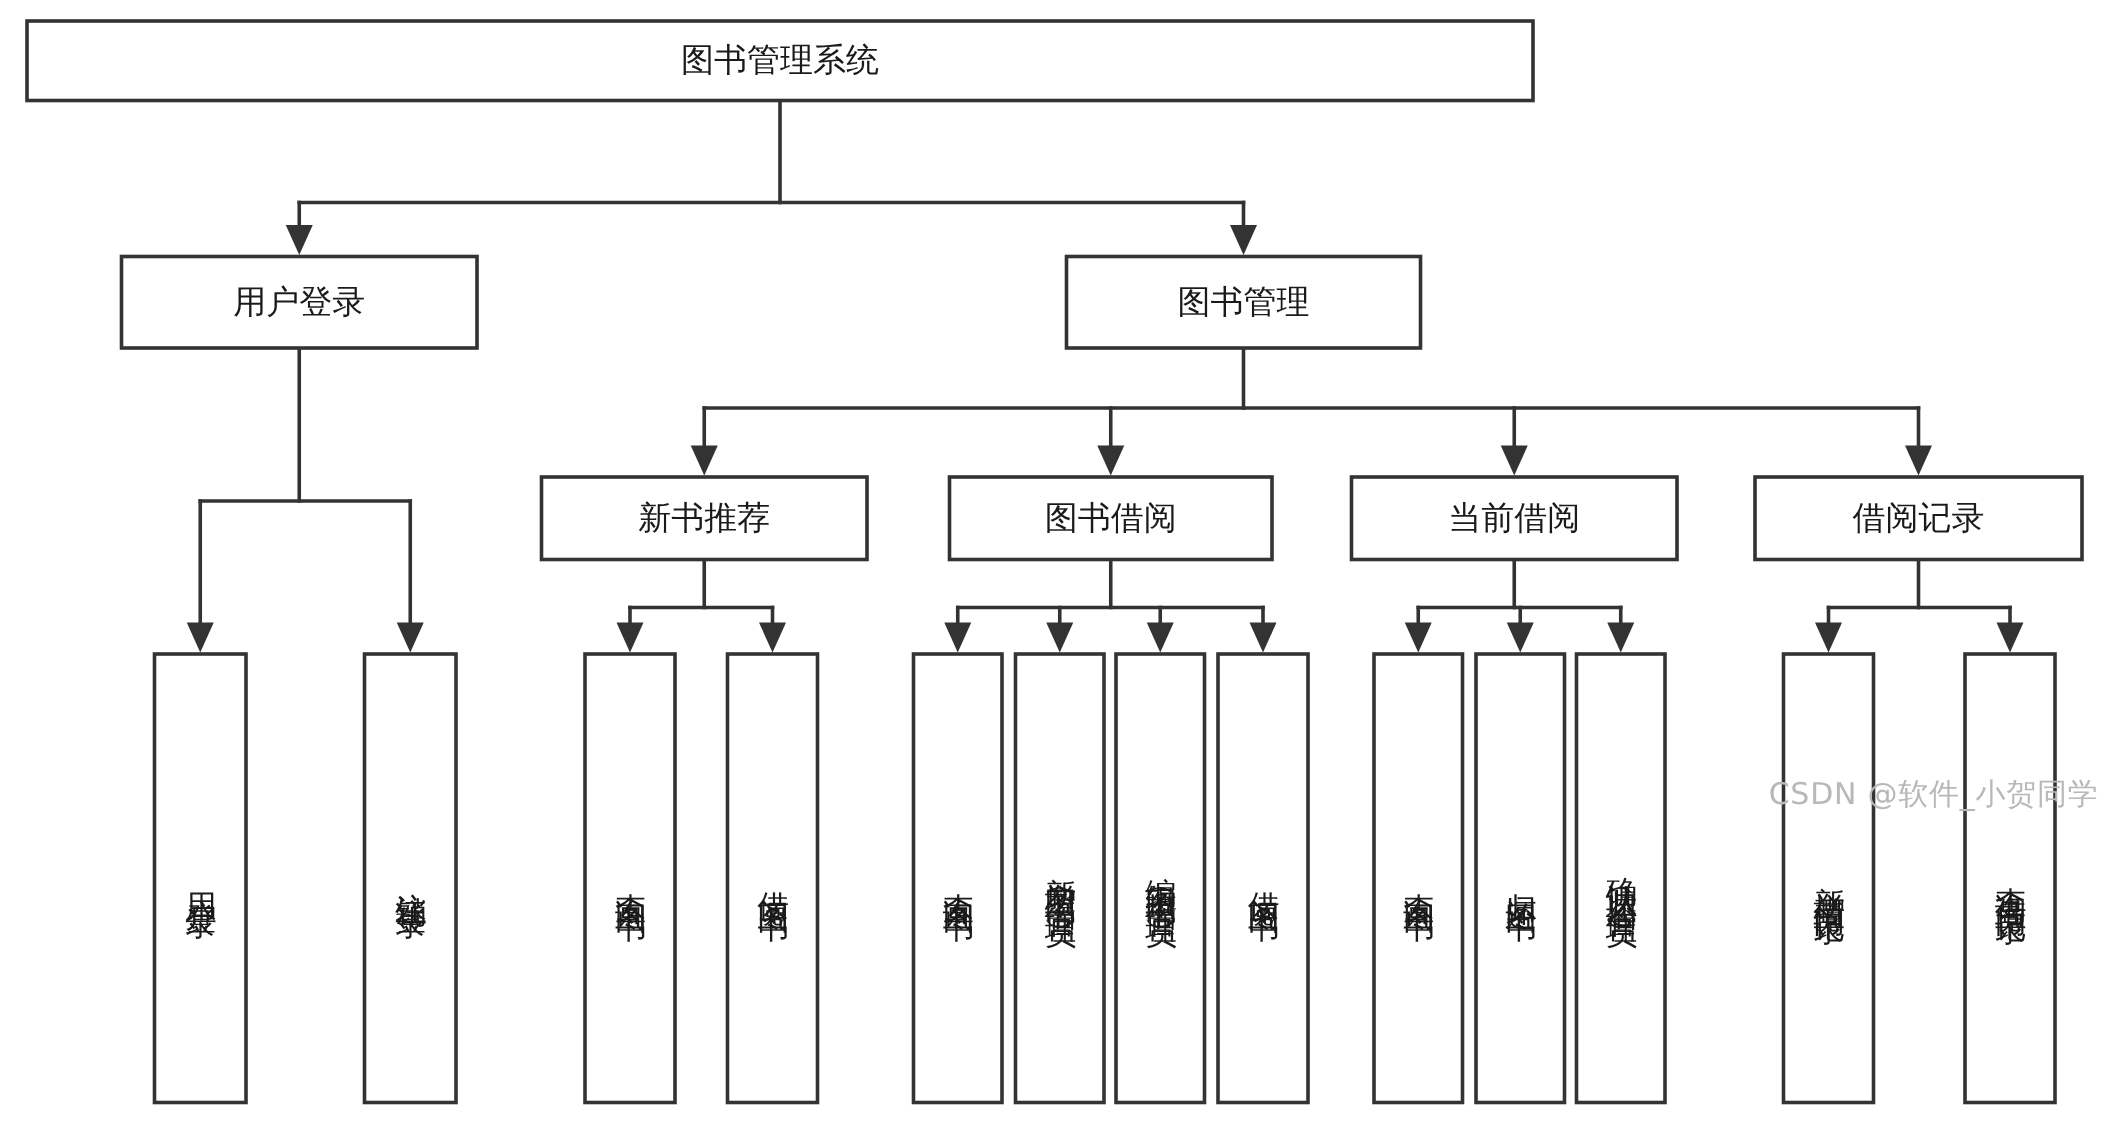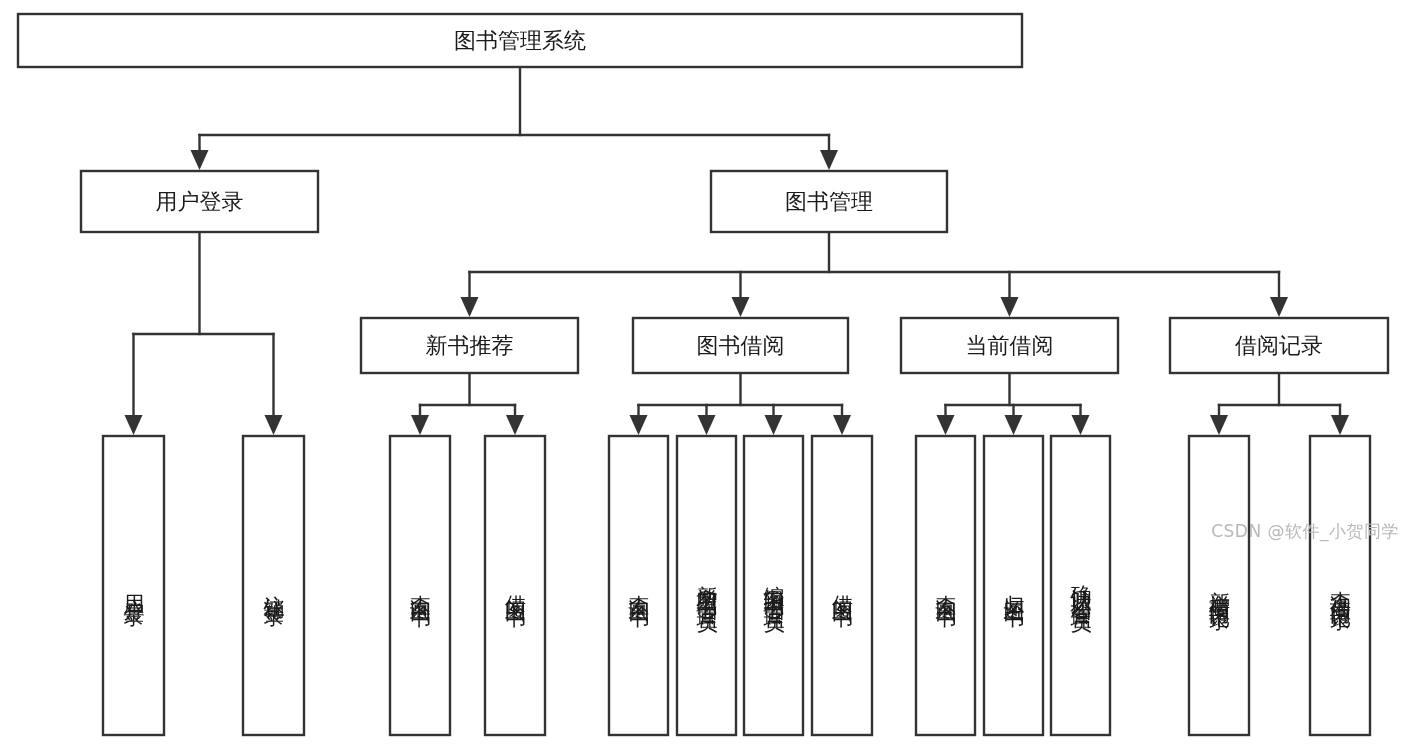--- a/index.html
+++ b/index.html
@@ -65,21 +65,21 @@
     color: #1a1a1a;
     letter-spacing: 4px;
     white-space: nowrap;
     text-align: left;
   }
   .watermark {
     position: absolute;
     right: 6px;
     bottom: 4px;
     font-family: "DejaVu Sans", "Liberation Sans", sans-serif;
-    font-size: 17px;
+    font-size: 20px;
     color: #b8b8b8;
     white-space: nowrap;
     letter-spacing: 0.5px;
   }
 </style>
 </head>
 <body>
 
 <div id="diagram-root">
 

